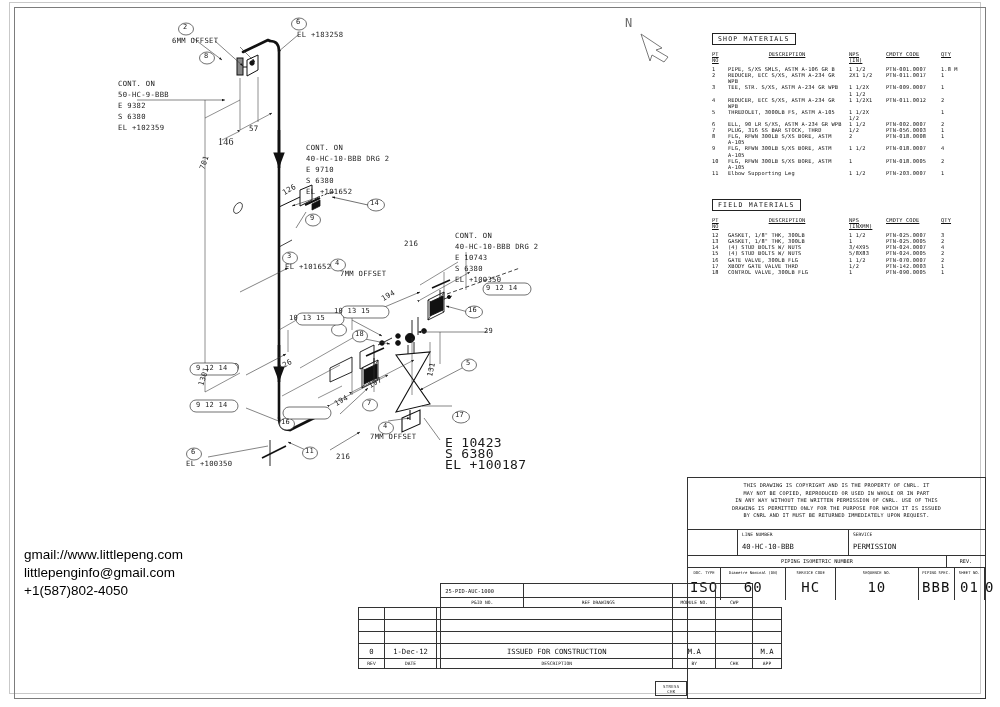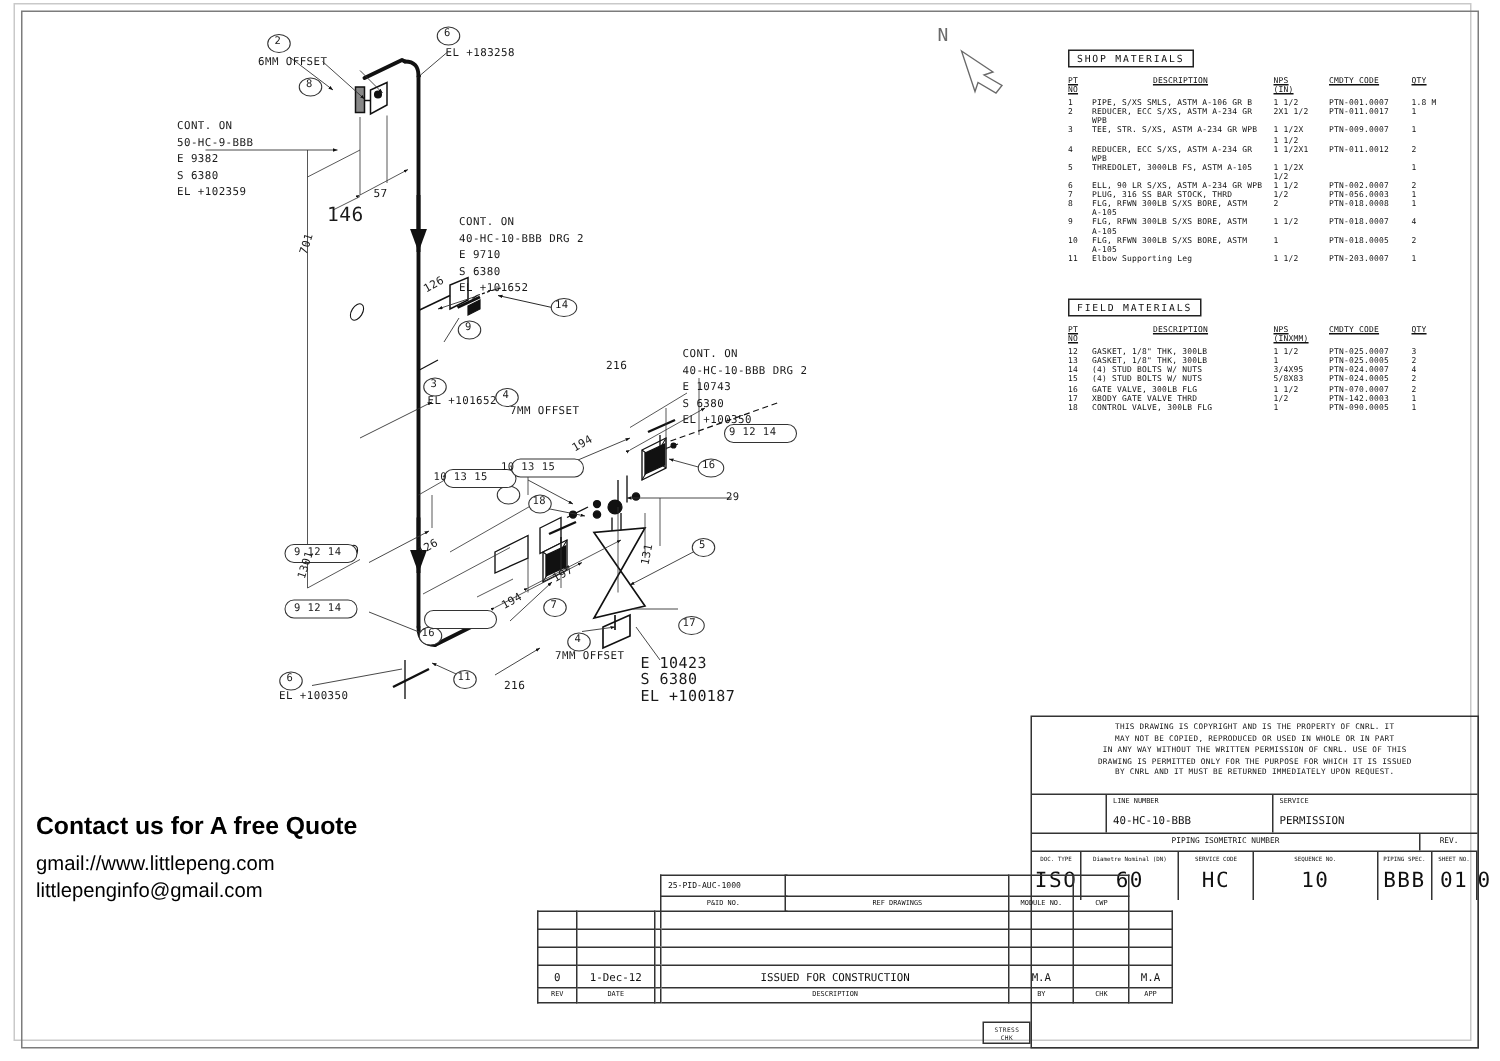--- a/index.html
+++ b/index.html
@@ -298,32 +298,32 @@
 E 9710
 S 6380
 EL +101652</div>
 
   <div class="t" style="left:455px;top:230px;font-size:7.2px;line-height:11px;">CONT. ON
 40-HC-10-BBB DRG 2
 E 10743
 S 6380
 EL +100350</div>
 
-  <div class="t" style="left:427px;top:437px;font-size:10px;line-height:11px;">E 10423
+  <div class="t" style="left:445px;top:437px;font-size:13px;line-height:11px;">E 10423
 S 6380
 EL +100187</div>
 
   <div class="t" style="left:297px;top:30px;font-size:7.2px;">EL +183258</div>
   <div class="t" style="left:172px;top:36px;font-size:7.2px;">6MM OFFSET</div>
   <div class="t" style="left:285px;top:262px;font-size:7.2px;">EL +101652</div>
   <div class="t" style="left:340px;top:269px;font-size:7.2px;">7MM OFFSET</div>
   <div class="t" style="left:370px;top:432px;font-size:7.2px;">7MM OFFSET</div>
   <div class="t" style="left:186px;top:459px;font-size:7.2px;">EL +100350</div>
 
-  <div class="t" style="left:218px;top:136px;font-size:13px;">146</div>
+  <div class="t" style="left:218px;top:136px;font-size:10px;font-family:Liberation Serif, serif;">146</div>
   <div class="t" style="left:249px;top:124px;font-size:7.4px;">57</div>
   <div class="t" style="left:197px;top:158px;font-size:7.4px;transform:rotate(-72deg);">701</div>
   <div class="t" style="left:194px;top:372px;font-size:7.4px;transform:rotate(-72deg);">1301</div>
   <div class="t" style="left:282px;top:185px;font-size:7.4px;transform:rotate(-30deg);">126</div>
   <div class="t" style="left:278px;top:360px;font-size:7.4px;transform:rotate(-30deg);">126</div>
   <div class="t" style="left:381px;top:291px;font-size:7.4px;transform:rotate(-30deg);">194</div>
   <div class="t" style="left:334px;top:396px;font-size:7.4px;transform:rotate(-30deg);">194</div>
   <div class="t" style="left:368px;top:378px;font-size:7.4px;transform:rotate(-30deg);">197</div>
   <div class="t" style="left:404px;top:239px;font-size:7.4px;">216</div>
   <div class="t" style="left:336px;top:452px;font-size:7.4px;">216</div>
@@ -635,17 +635,17 @@
       </tr>
     </tbody>
       </table>
   </div>
 
   <div class="t" style="left:663px;top:685px;font-size:4.1px;line-height:4.6px;text-align:center;">STRESS
 CHK</div>
   <div style="position:absolute;left:655px;top:681px;width:30px;height:13px;border:1px solid #333;"></div>
 
   <div class="promo" style="left:24px;top:540px;width:660px;">
-    <h2>Contact us for A free Quote</h2>
     <p>gmail://www.littlepeng.com</p>
     <p style="margin-top:0;">littlepenginfo@gmail.com</p>
+    <p style="margin-top:0;">+1(587)802-4050</p>
   </div>
 </div>
 
 </body></html>

